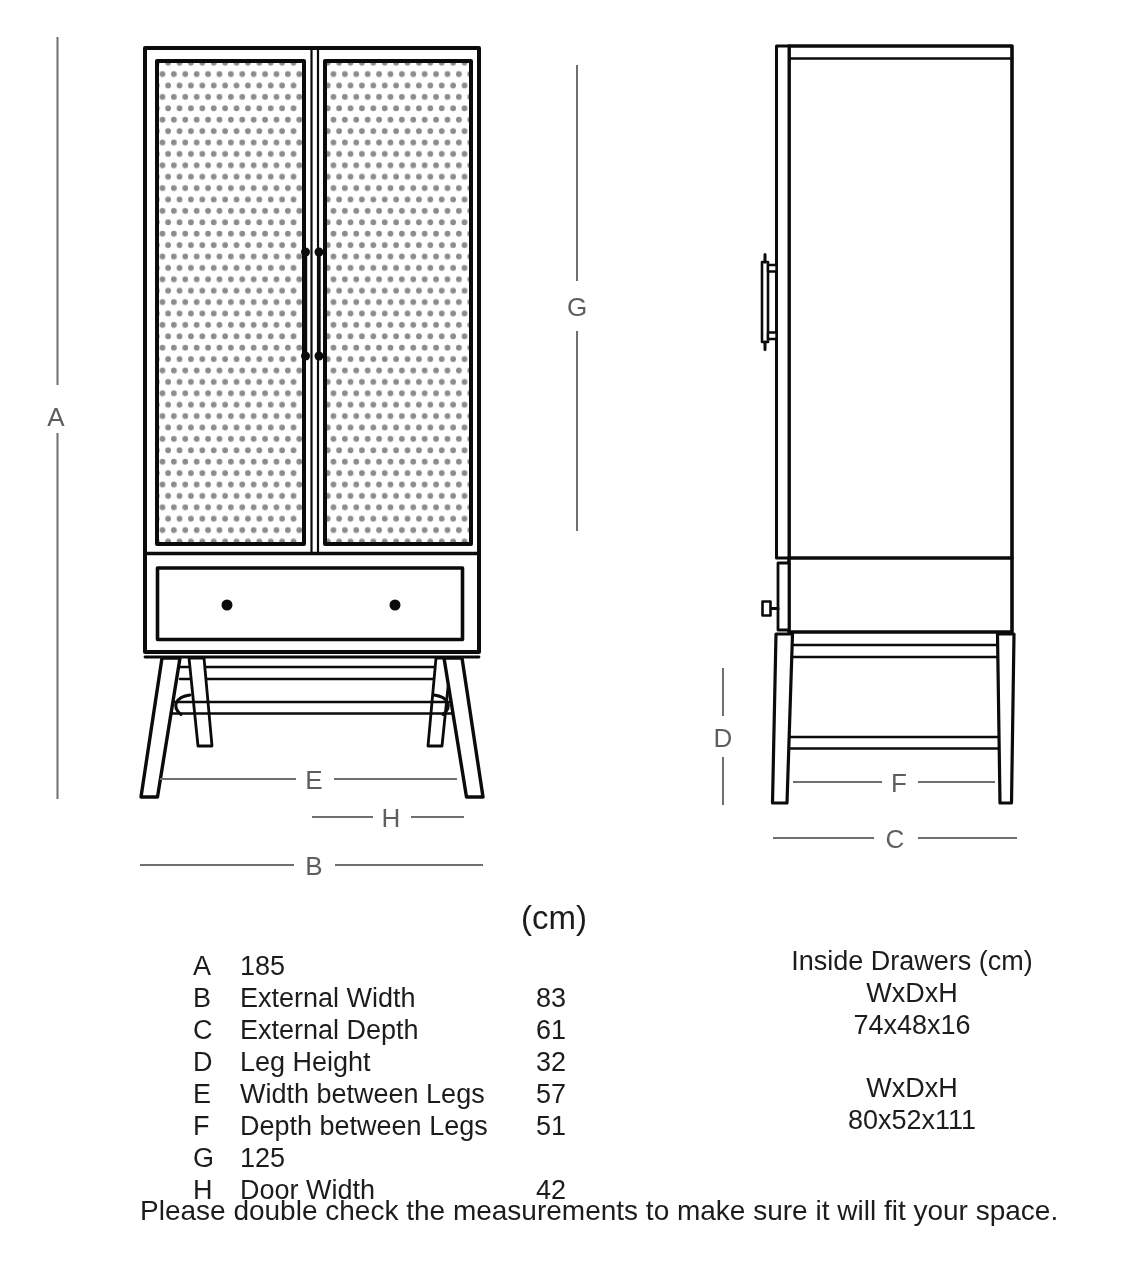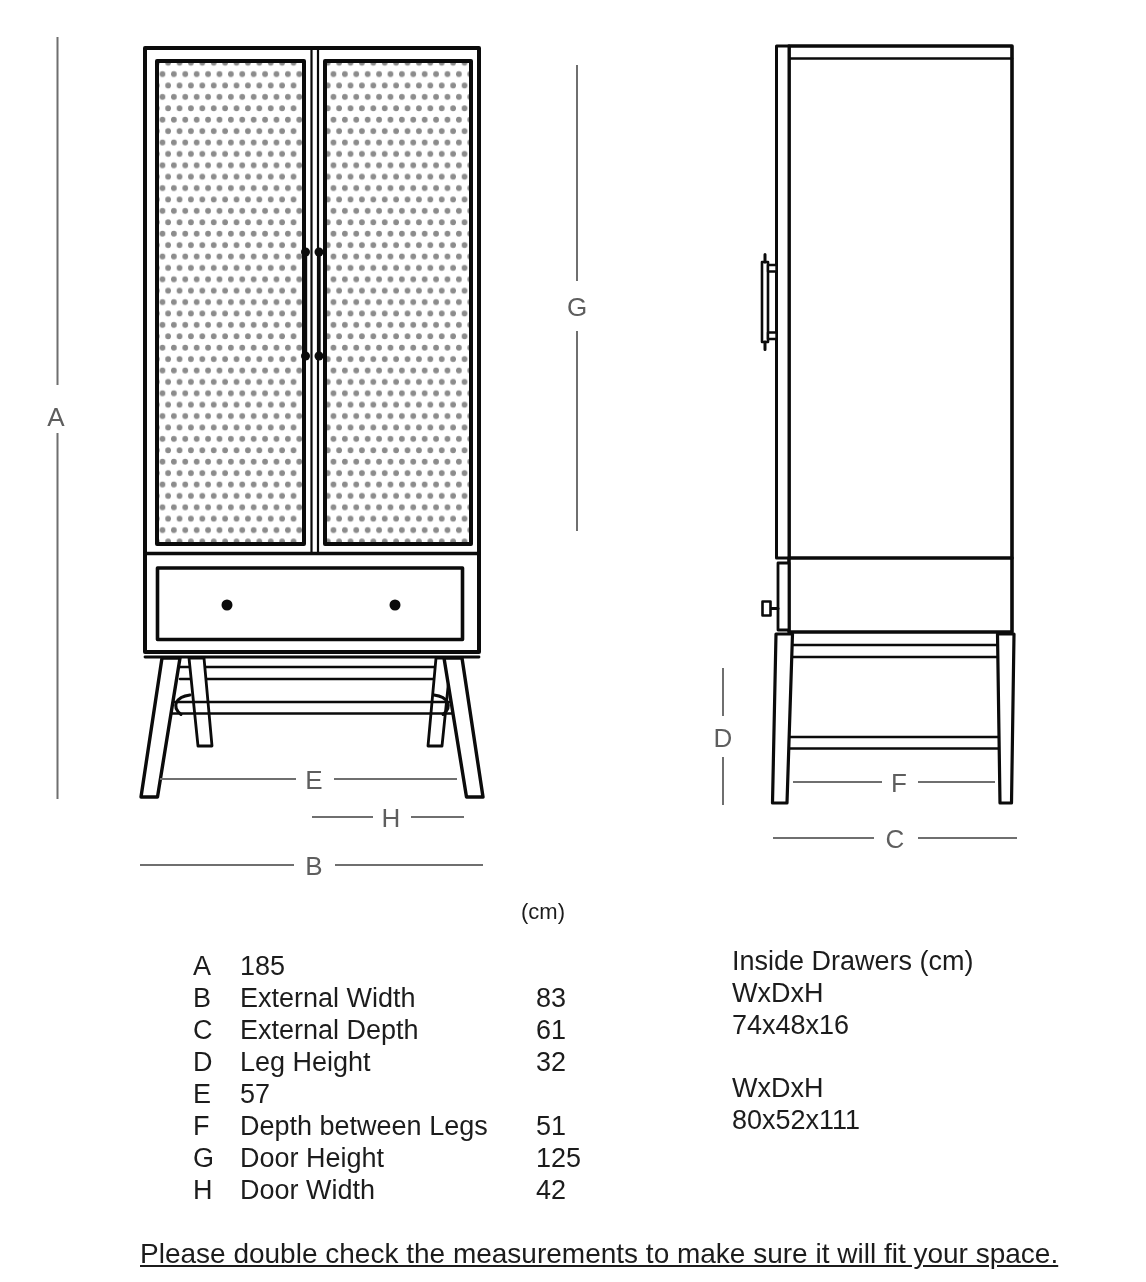--- a/index.html
+++ b/index.html
@@ -5,36 +5,36 @@
   html,body{margin:0;padding:0;background:#ffffff;}
   .page{
     position:relative;width:1146px;height:1282px;background:#ffffff;overflow:hidden;
     font-family:"Liberation Sans",sans-serif;color:#1c1c1c;
   }
   svg text{
     font-family:"Liberation Sans",sans-serif;
     fill:#5e5e5e;font-size:26px;
   }
   .unit-header{
-    position:absolute;left:521px;top:899px;font-size:22px;color:#1c1c1c;
+    position:absolute;left:521px;top:899px;font-size:33px;color:#1c1c1c;
   }
   .spec-table{position:absolute;left:193px;top:950px;width:430px;}
   .spec-row{display:flex;height:32px;align-items:center;font-size:27px;color:#1c1c1c;}
   .spec-key{width:47px;flex:none;}
   .spec-label{width:296px;flex:none;}
   .spec-value{flex:none;}
   .inside-block{
-    position:absolute;left:732px;width:360px;text-align:left;
+    position:absolute;left:732px;width:360px;text-align:center;
     font-size:27px;line-height:32px;color:#1c1c1c;
   }
   .inside-drawers{top:945px;}
   .inside-cupboards{top:1072px;}
   .fit-note{
-    position:absolute;left:140px;top:1238px;white-space:nowrap;
-    font-size:28px;color:#1c1c1c;text-decoration:underline;
+    position:absolute;left:140px;top:1195px;white-space:nowrap;
+    font-size:28px;color:#1c1c1c;
   }
 </style>
 </head>
 <body>
 
 <div class="page">
 
   <svg width="1146" height="880" viewBox="0 0 1146 880">
     <defs>
       <pattern id="cane" patternUnits="userSpaceOnUse" width="11.4" height="22.8">
@@ -139,30 +139,30 @@
       <span class="spec-label">External Depth</span>
       <span class="spec-value">61</span>
     </div>
     <div class="spec-row">
       <span class="spec-key">D</span>
       <span class="spec-label">Leg Height</span>
       <span class="spec-value">32</span>
     </div>
     <div class="spec-row">
       <span class="spec-key">E</span>
+      <span class="spec-label">Width between Legs</span>
       <span class="spec-value">57</span>
     </div>
     <div class="spec-row">
       <span class="spec-key">F</span>
       <span class="spec-label">Depth between Legs</span>
       <span class="spec-value">51</span>
     </div>
     <div class="spec-row">
       <span class="spec-key">G</span>
-      <span class="spec-label">Door Height</span>
       <span class="spec-value">125</span>
     </div>
     <div class="spec-row">
       <span class="spec-key">H</span>
       <span class="spec-label">Door Width</span>
       <span class="spec-value">42</span>
     </div>
   </div>
 
   

